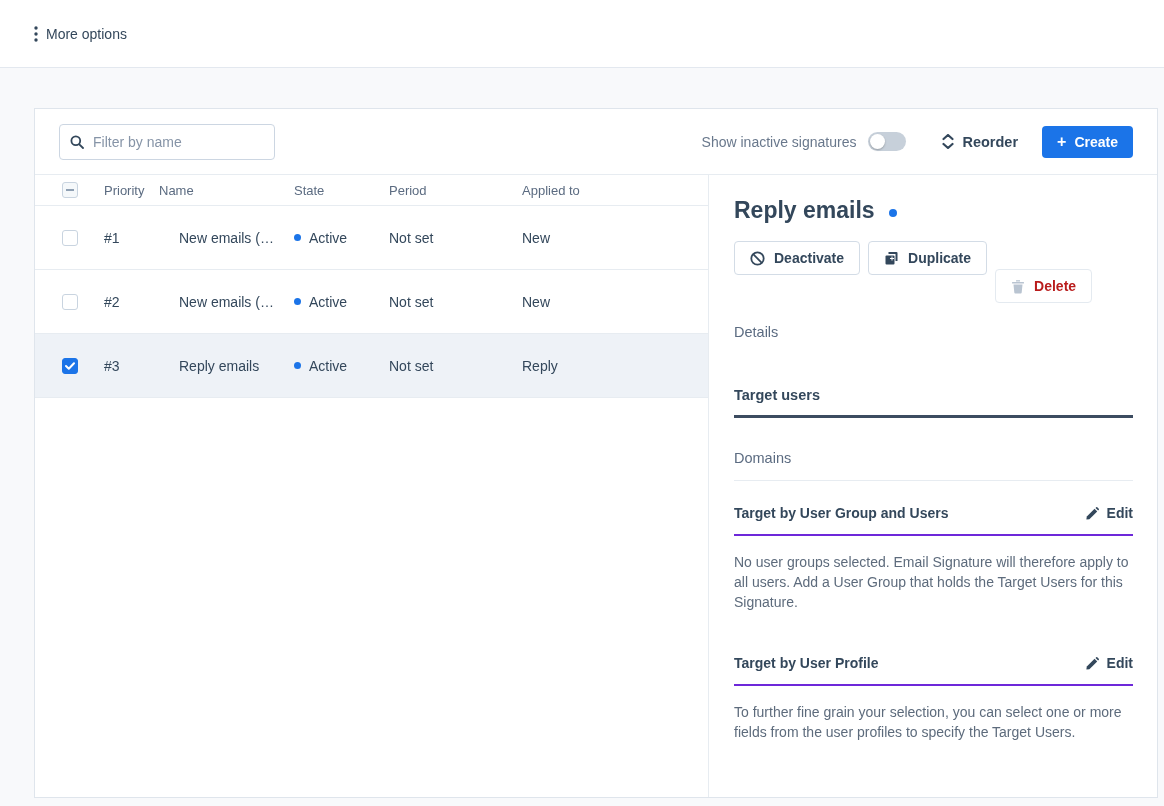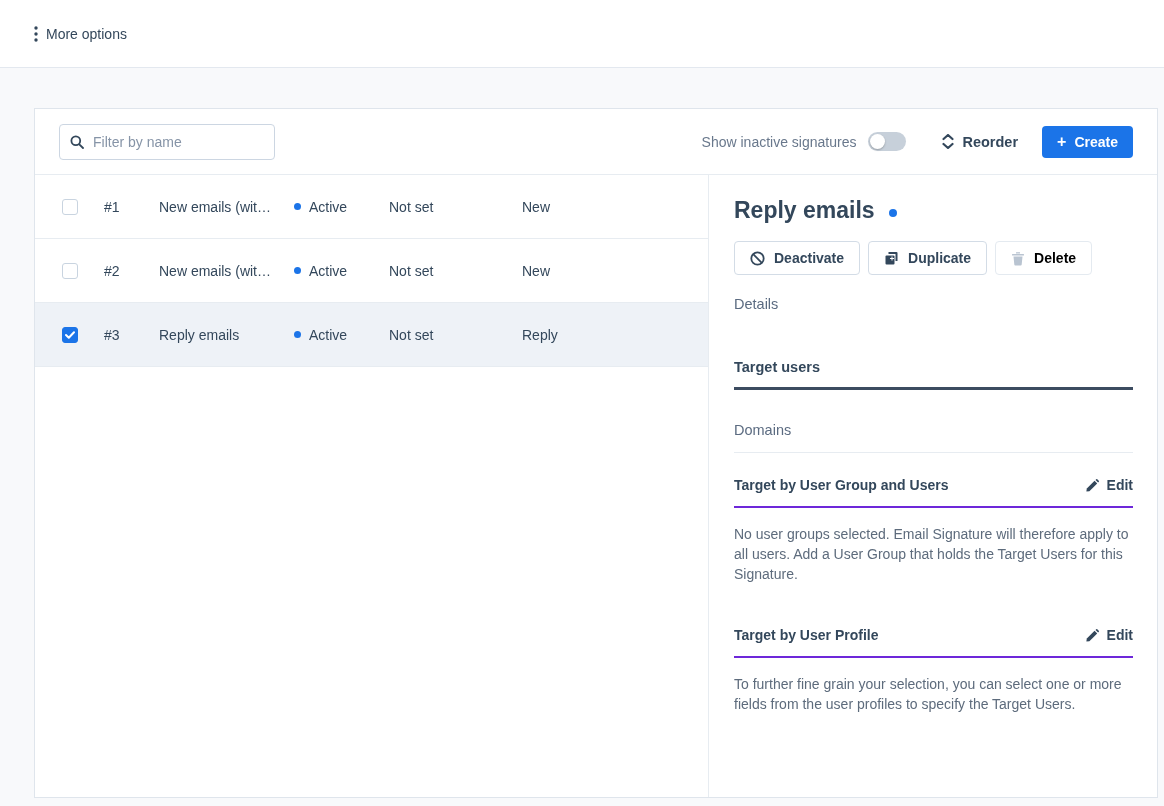--- a/index.html
+++ b/index.html
@@ -98,21 +98,21 @@
   .trow {
     display: grid;
     grid-template-columns: 42px 55px 135px 95px 133px 1fr;
     align-items: center;
     padding-left: 27px;
     border-bottom: 1px solid #e7ecf1;
   }
   .thead { height: 31px; font-size: 13px; color: #5b6b81; }
   .tbody-row { height: 64px; font-size: 14px; color: #33475b; cursor: pointer; }
   .tbody-row.selected { background: #eef2f7; }
-  .tbody-row .cell-name { overflow: hidden; white-space: nowrap; text-overflow: ellipsis; padding-right: 20px; }
+  .tbody-row .cell-name { overflow: hidden; white-space: nowrap; text-overflow: ellipsis; padding-right: 20px; margin-left: 20px; }
   .state-cell { display: flex; align-items: center; gap: 8px; }
   .state-dot { width: 7px; height: 7px; border-radius: 50%; background: #1b74e8; }
 
   .checkbox {
     width: 16px; height: 16px; border-radius: 3px;
     border: 1px solid #c9d4e0; background: #ffffff;
     display: flex; align-items: center; justify-content: center;
     cursor: pointer;
   }
   .checkbox.indeterminate { background: #f5f8fa; }
@@ -127,21 +127,21 @@
   .title-dot { width: 8px; height: 8px; border-radius: 50%; background: #1b74e8; margin-top: 4px; }
 
   .action-row { display: flex; gap: 8px; margin-bottom: 21px; }
   .action-btn {
     height: 34px; padding: 0 15px;
     background: #ffffff; border: 1px solid #d3dce6; border-radius: 4px;
     font-size: 14px; font-weight: 600; color: #33475b;
     display: flex; align-items: center; gap: 9px;
     cursor: pointer; font-family: "Liberation Sans", sans-serif;
   }
-  .action-btn.disabled { color: #000000; border-color: #e4eaf0; cursor: default; }
+  .action-btn.disabled { color: #b91c1c; border-color: #e4eaf0; cursor: default; margin-top: 28px; }
 
   .tabs { display: flex; gap: 33px; border-bottom: 1px solid #e7ecf1; flex-direction: column; }
   .tab {
     padding-bottom: 12px; font-size: 14.5px; color: #5b6b81;
     cursor: pointer; border-bottom: 3px solid transparent; margin-bottom: -1px;
   }
   .tab.active { color: #33475b; font-weight: 700; border-bottom-color: #3c4c60; }
 
   .section { margin-top: 10px; }
   .section + .section { margin-top: 29px; }
@@ -208,20 +208,32 @@
       <button class="create-btn">
         <span class="create-plus">+</span>
         <span>Create</span>
       </button>
     </div>
   </div>
 
   <div class="split">
 
     <div class="table-pane">
+      <div class="trow thead">
+        <div>
+            <div class="checkbox indeterminate">
+              <div class="dash"></div>
+            </div>
+          </div>
+        <div>Priority</div>
+        <div>Name</div>
+        <div>State</div>
+        <div>Period</div>
+        <div>Applied to</div>
+      </div>
 
       <div class="trow tbody-row">
         <div>
             <div class="checkbox"></div>
           </div>
         <div>#1</div>
         <div class="cell-name">New emails (wit…</div>
         <div class="state-cell">
             <span class="state-dot"></span>
             <span>Active</span>

